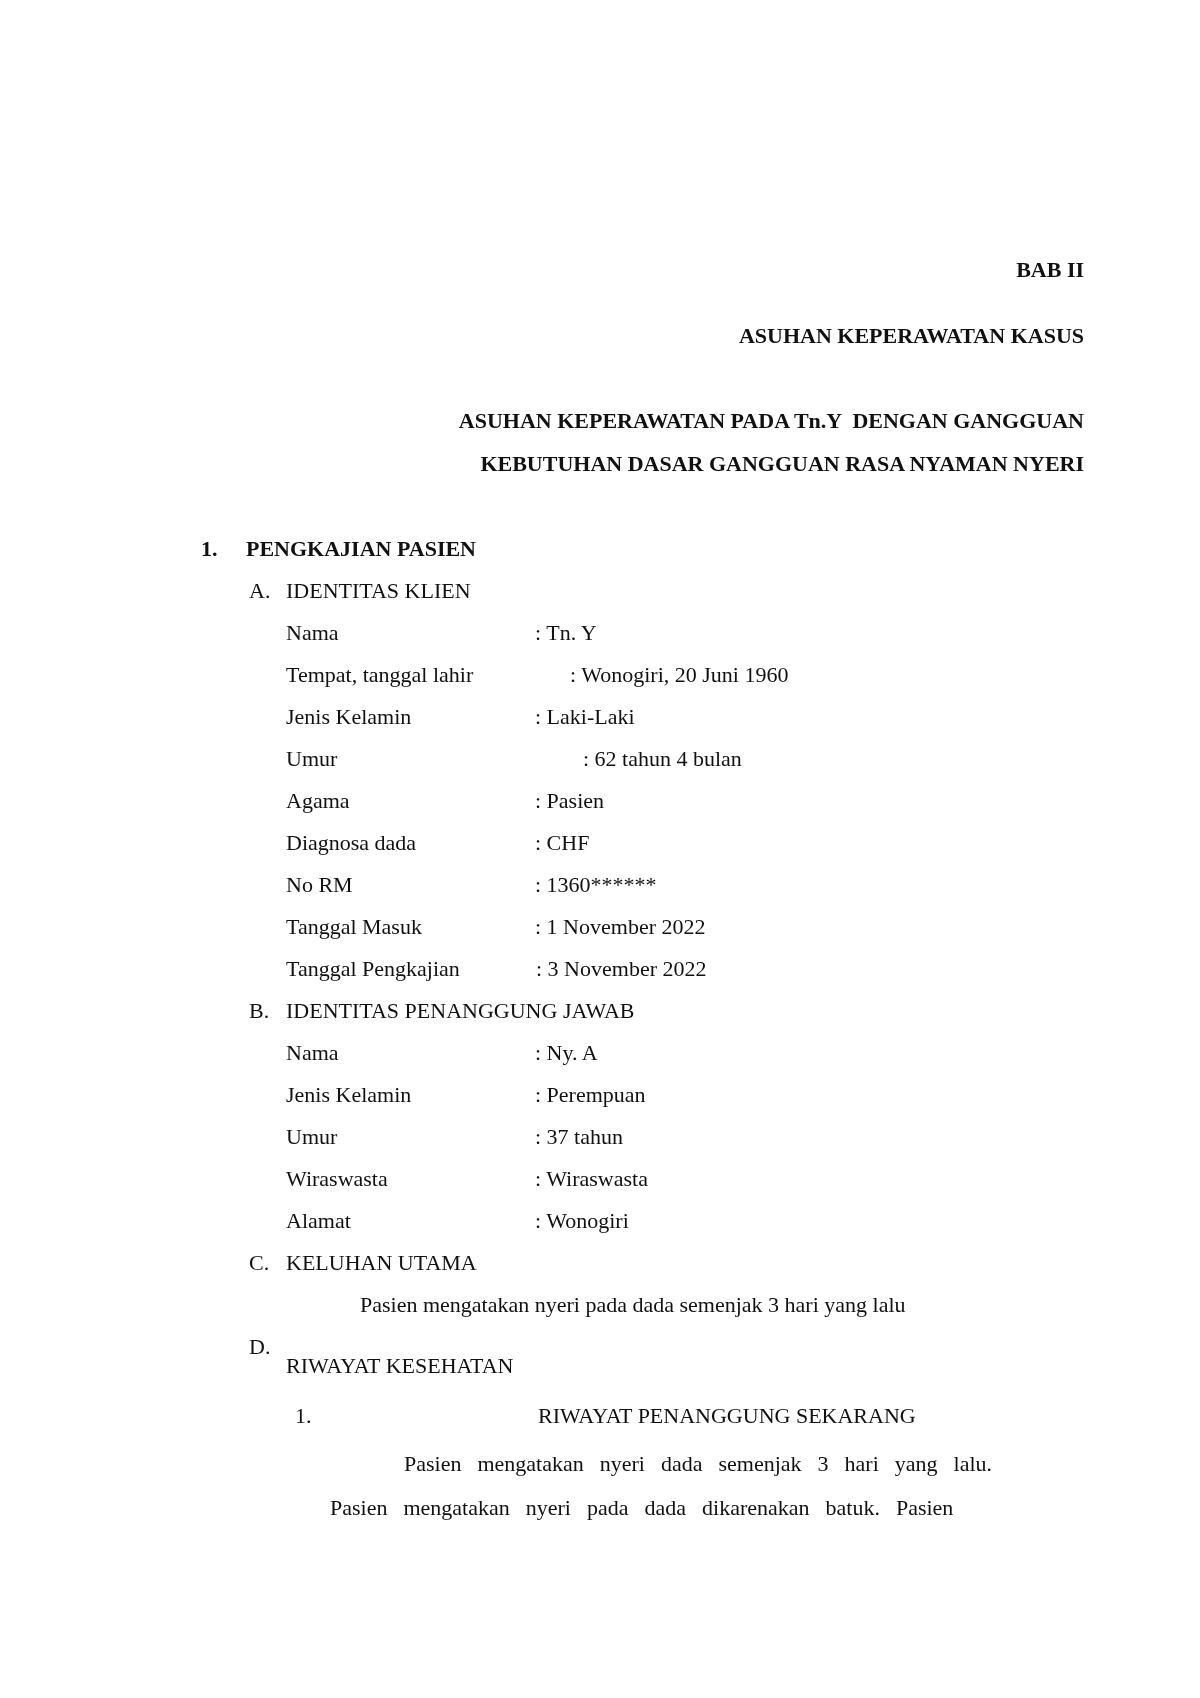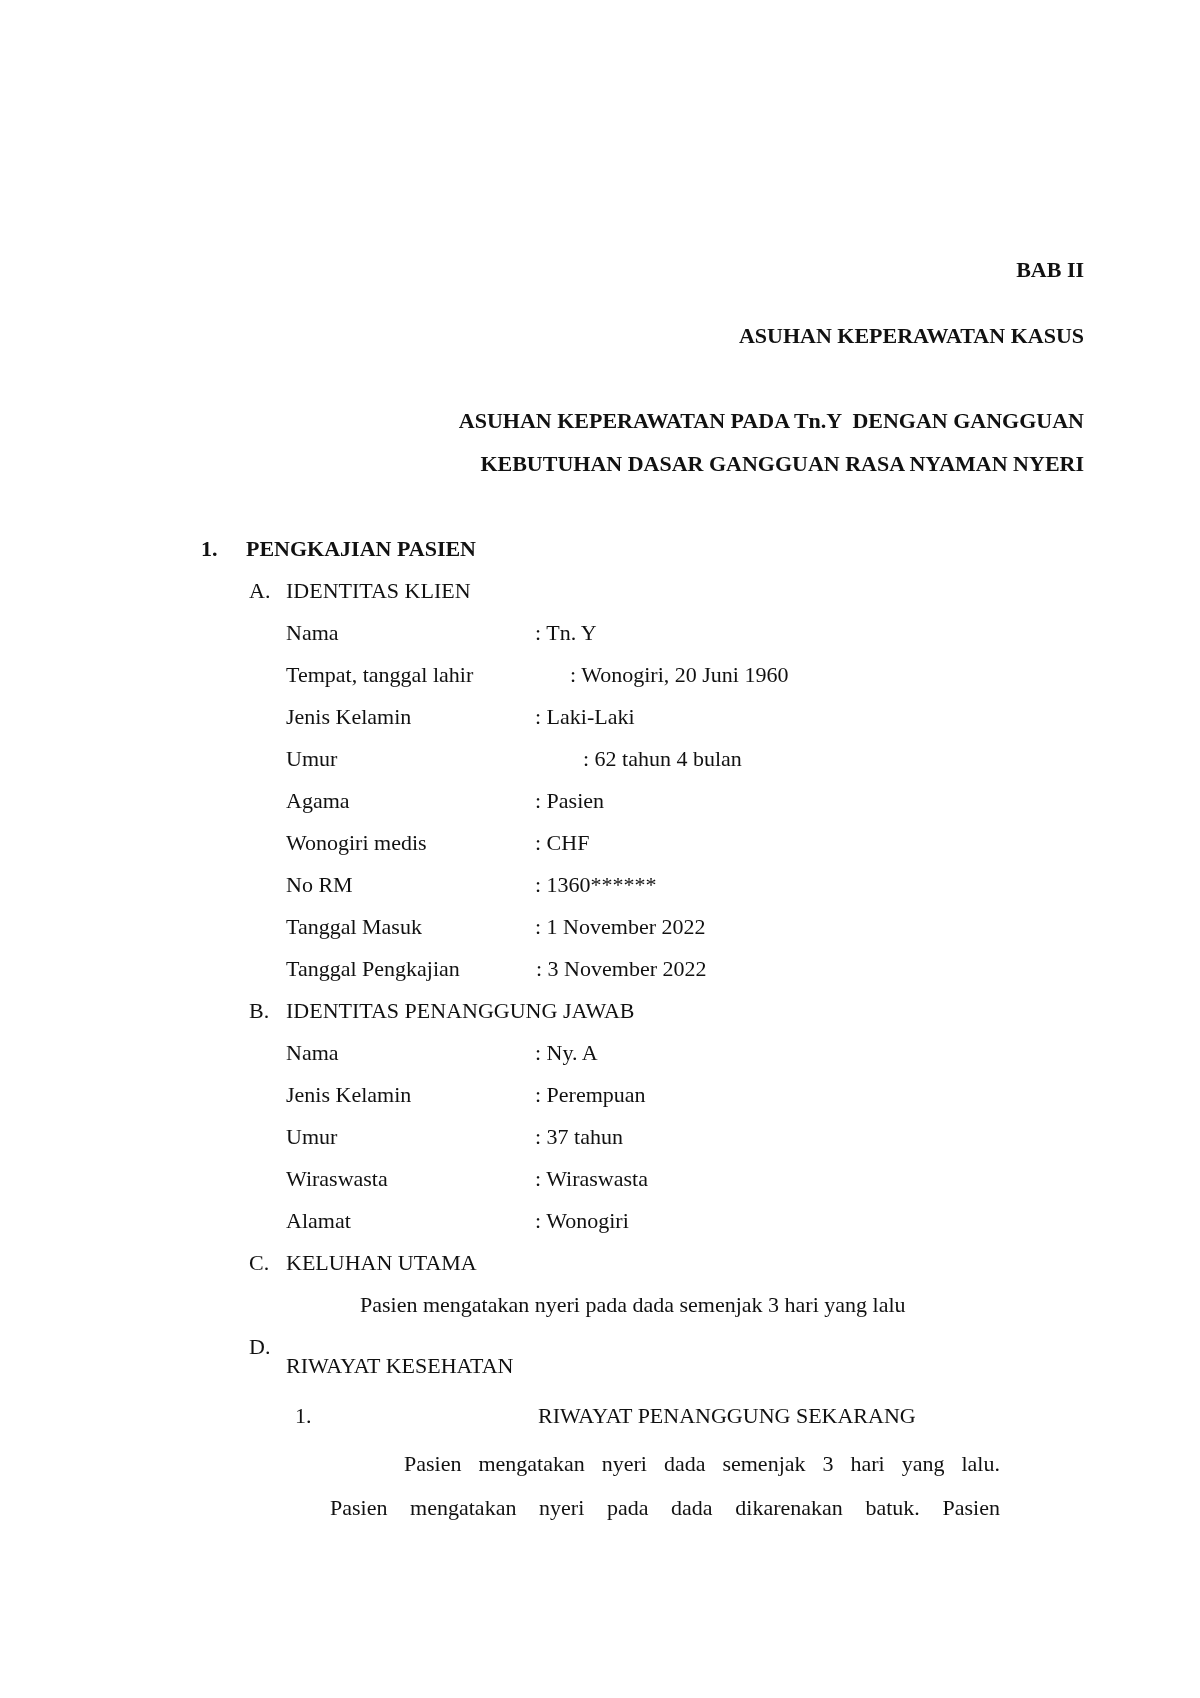--- a/index.html
+++ b/index.html
@@ -2,21 +2,21 @@
 <html><head>
 <meta charset="utf-8">
 <style>
   html, body { margin: 0; padding: 0; background: #ffffff; }
   body { width: 1200px; height: 1698px; position: relative; overflow: hidden;
          font-family: "Liberation Serif", "DejaVu Serif", serif; color: #111; }
   .t { position: absolute; white-space: nowrap; font-size: 22px; line-height: 26px; }
   .b { font-weight: bold; }
   .center { left: 16px; width: 1068px; text-align: right; }
   .justify-line { position: absolute; white-space: nowrap; font-size: 22px; line-height: 26px;
-                  display: flex; justify-content: space-between; }
+                  display: flex; justify-content: flex-start; gap: 16px; }
 </style>
 </head>
 <body>
 
 <div class="t b center" style="top:257px;">BAB II</div>
 <div class="t b center" style="top:323px;">ASUHAN KEPERAWATAN KASUS</div>
 <div class="t b center" style="top:408px; white-space:pre;">ASUHAN KEPERAWATAN PADA Tn.Y  DENGAN GANGGUAN</div>
 <div class="t b center" style="top:451px;">KEBUTUHAN DASAR GANGGUAN RASA NYAMAN NYERI</div>
 
 <div class="t b" style="left:201px; top:536px;">1.</div>
@@ -34,21 +34,21 @@
 
   <div class="t" style="left:286px; top:704px;">Jenis Kelamin</div>
   <div class="t" style="left:535px; top:704px;">: Laki-Laki</div>
 
   <div class="t" style="left:286px; top:746px;">Umur</div>
   <div class="t" style="left:535px; top:746px;margin-left:48px;">: 62 tahun 4 bulan</div>
 
   <div class="t" style="left:286px; top:788px;">Agama</div>
   <div class="t" style="left:535px; top:788px;">: Pasien</div>
 
-  <div class="t" style="left:286px; top:830px;">Wonogiri medis</div>
+  <div class="t" style="left:286px; top:830px;">Diagnosa dada</div>
   <div class="t" style="left:535px; top:830px;">: CHF</div>
 
   <div class="t" style="left:286px; top:872px;">No RM</div>
   <div class="t" style="left:535px; top:872px;">: 1360******</div>
 
   <div class="t" style="left:286px; top:914px;">Tanggal Masuk</div>
   <div class="t" style="left:535px; top:914px;">: 1 November 2022</div>
 
   <div class="t" style="left:286px; top:956px;">Tanggal Pengkajian</div>
   <div class="t" style="left:536px; top:956px;">: 3 November 2022</div>

